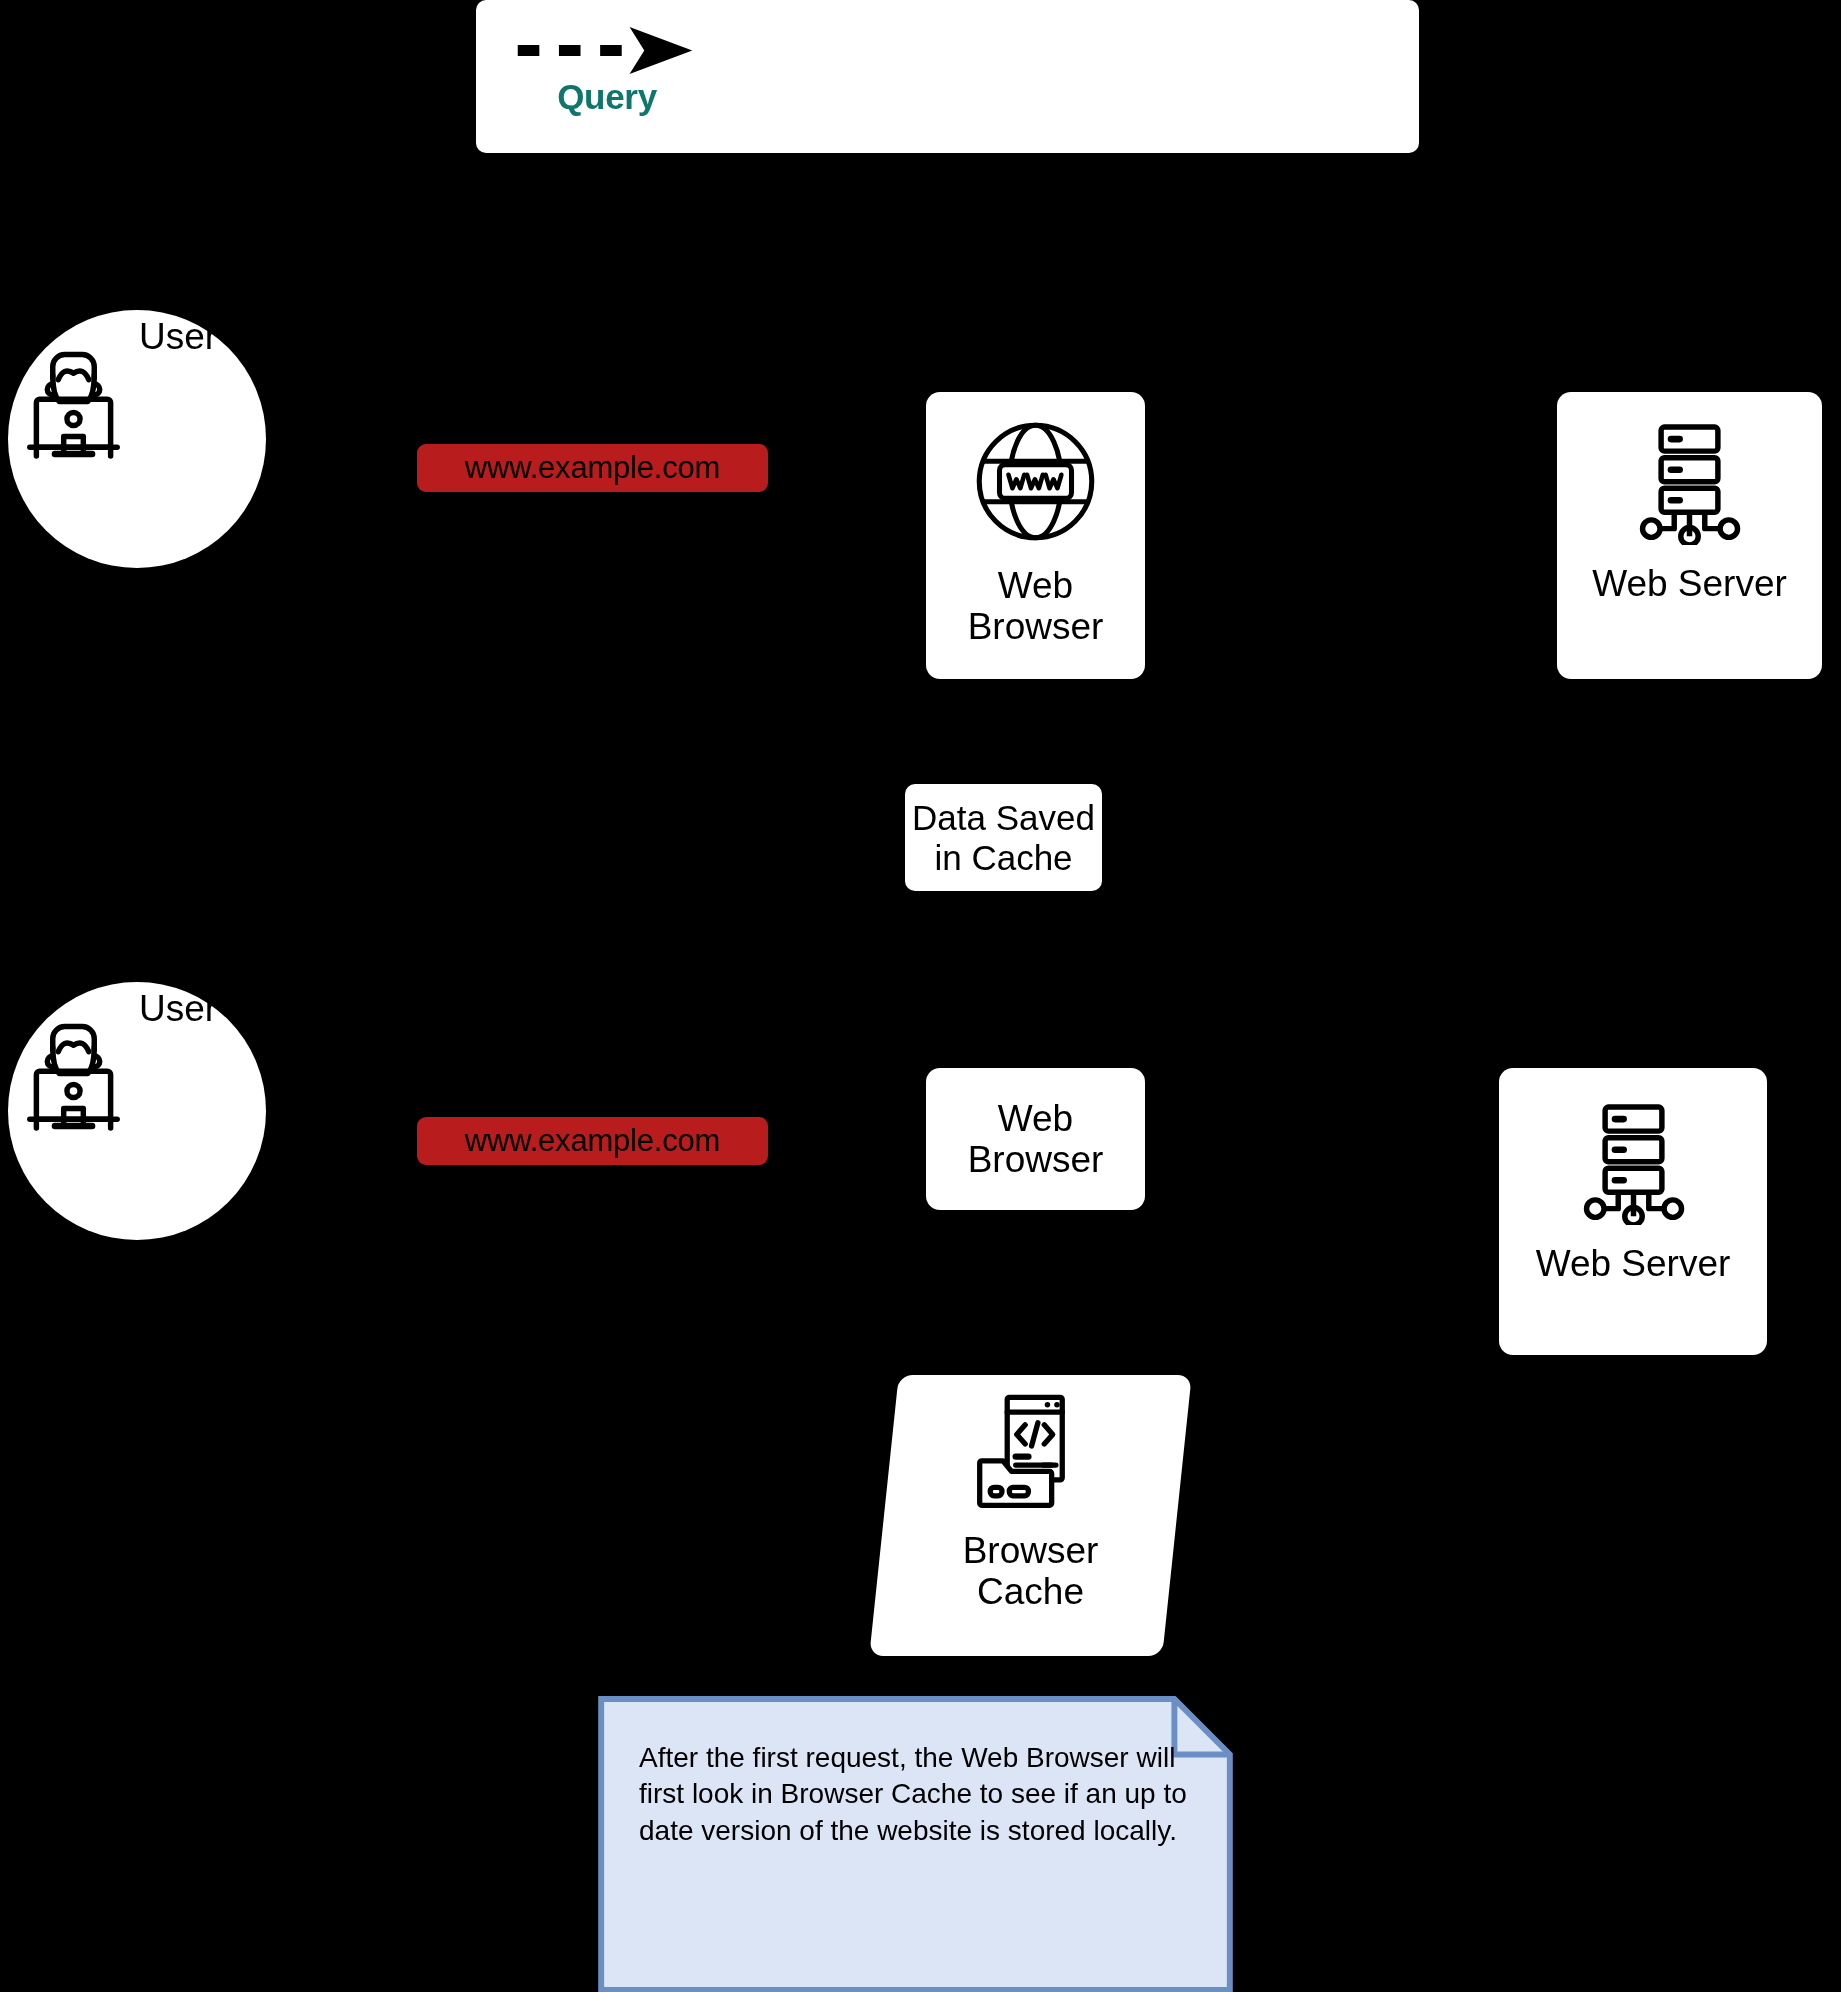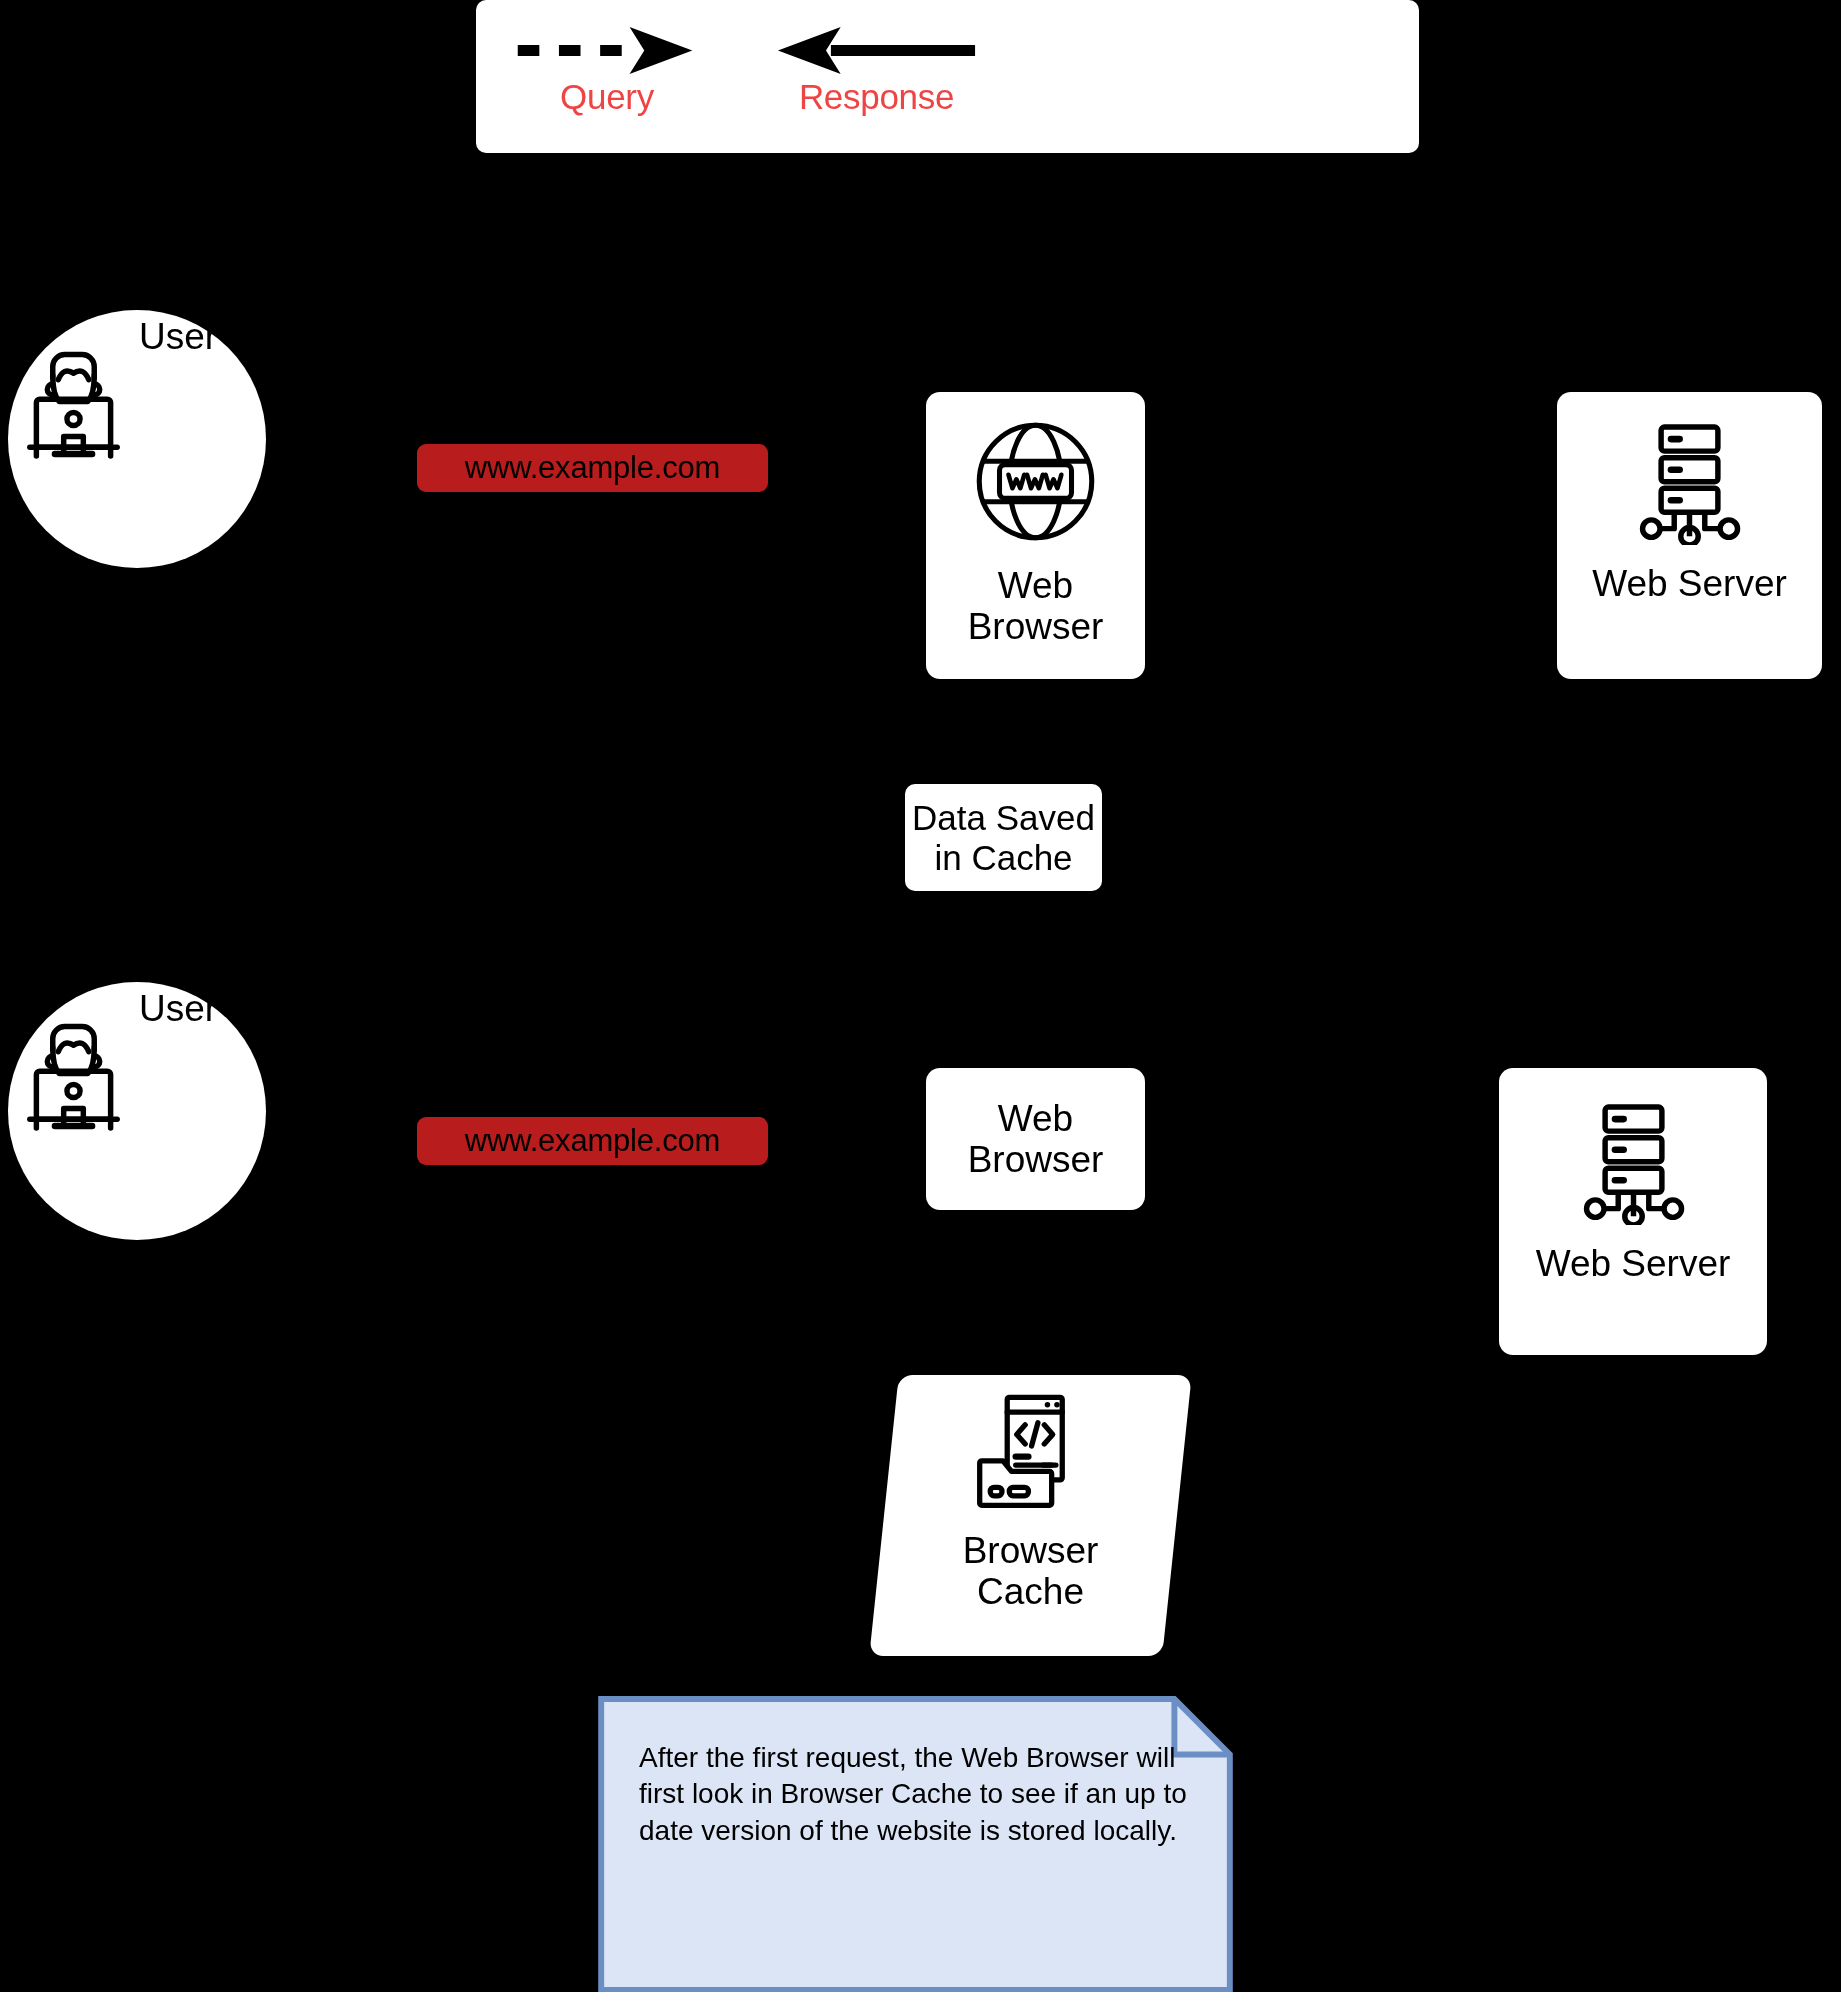--- a/index.html
+++ b/index.html
@@ -43,22 +43,23 @@
   .legend-glyph {
     height: 57px;
     display: flex;
     align-items: center;
     justify-content: center;
   }
   .legend-label {
     font-size: 35px;
     line-height: 1;
     letter-spacing: -0.3px;
-    color: #ef4444;
+    color: #0f766e;
     white-space: nowrap;
+    font-weight: bold;
   }
 
   
   .user-circle {
     width: 258px;
     height: 258px;
     border-radius: 50%;
     background: #ffffff;
     display: flex;
     flex-direction: row;
@@ -197,29 +198,20 @@
     <div class="legend-glyph">
       <svg width="188" height="51" viewBox="0 0 190 52">
         <line x1="4" y1="26" x2="128" y2="26" stroke="#000" stroke-width="11" stroke-dasharray="22 20"></line>
         <path d="M118 2 L182 26 L118 50 L133 26 Z" fill="#000"></path>
       </svg>
     </div>
     <div class="legend-label">Query</div>
   </div>
 
 
-  <div class="legend-item response">
-    <div class="legend-glyph">
-      <svg width="203" height="51" viewBox="0 0 205 52">
-        <line x1="56" y1="26" x2="203" y2="26" stroke="#000" stroke-width="11"></line>
-        <path d="M66 2 L2 26 L66 50 L51 26 Z" fill="#000"></path>
-      </svg>
-    </div>
-    <div class="legend-label">Response</div>
-  </div>
 
 </div>
 
 <div class="node user-circle" id="user-1">
   <span class="user-icon">
     <svg width="131" height="131" viewBox="0 0 120 120">
       <g fill="none" stroke="#000" stroke-width="5" stroke-linecap="round" stroke-linejoin="round">
         <path d="M41 38 v-10 a11 11 0 0 1 11 -11 h16 a11 11 0 0 1 11 11 v10"></path>
         <path d="M41 36 q0 18 6 24 h26 q6 -6 6 -24"></path>
         <path d="M46 40 q5 -12 14 -6 q9 -6 14 6"></path>

